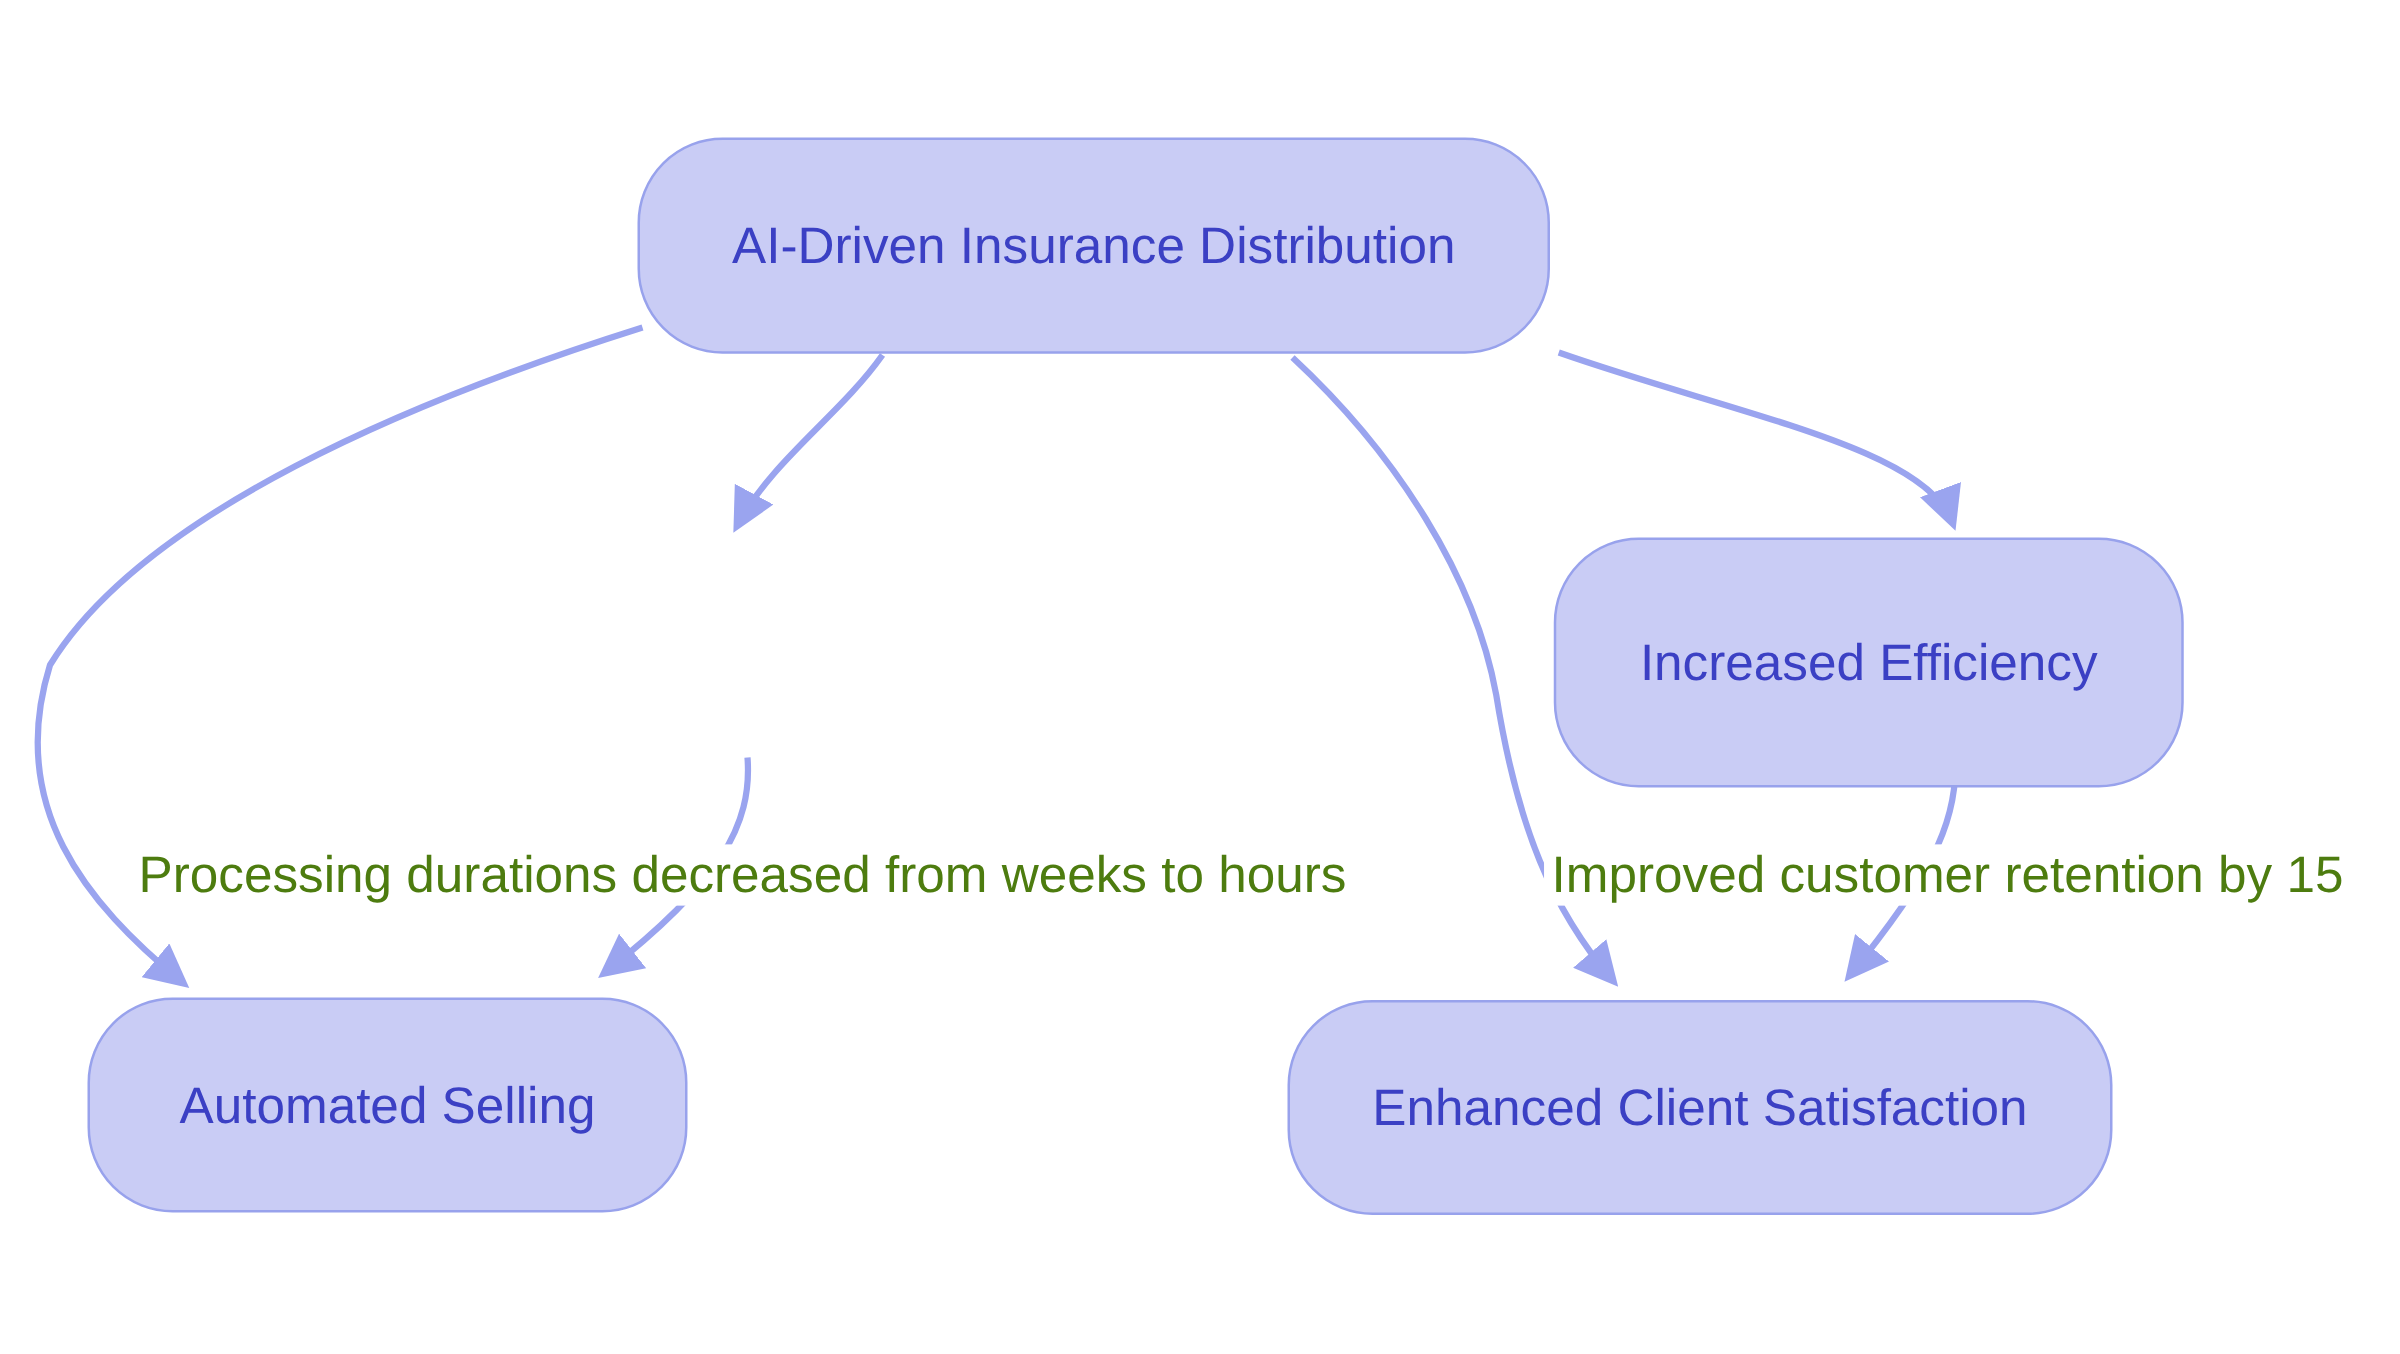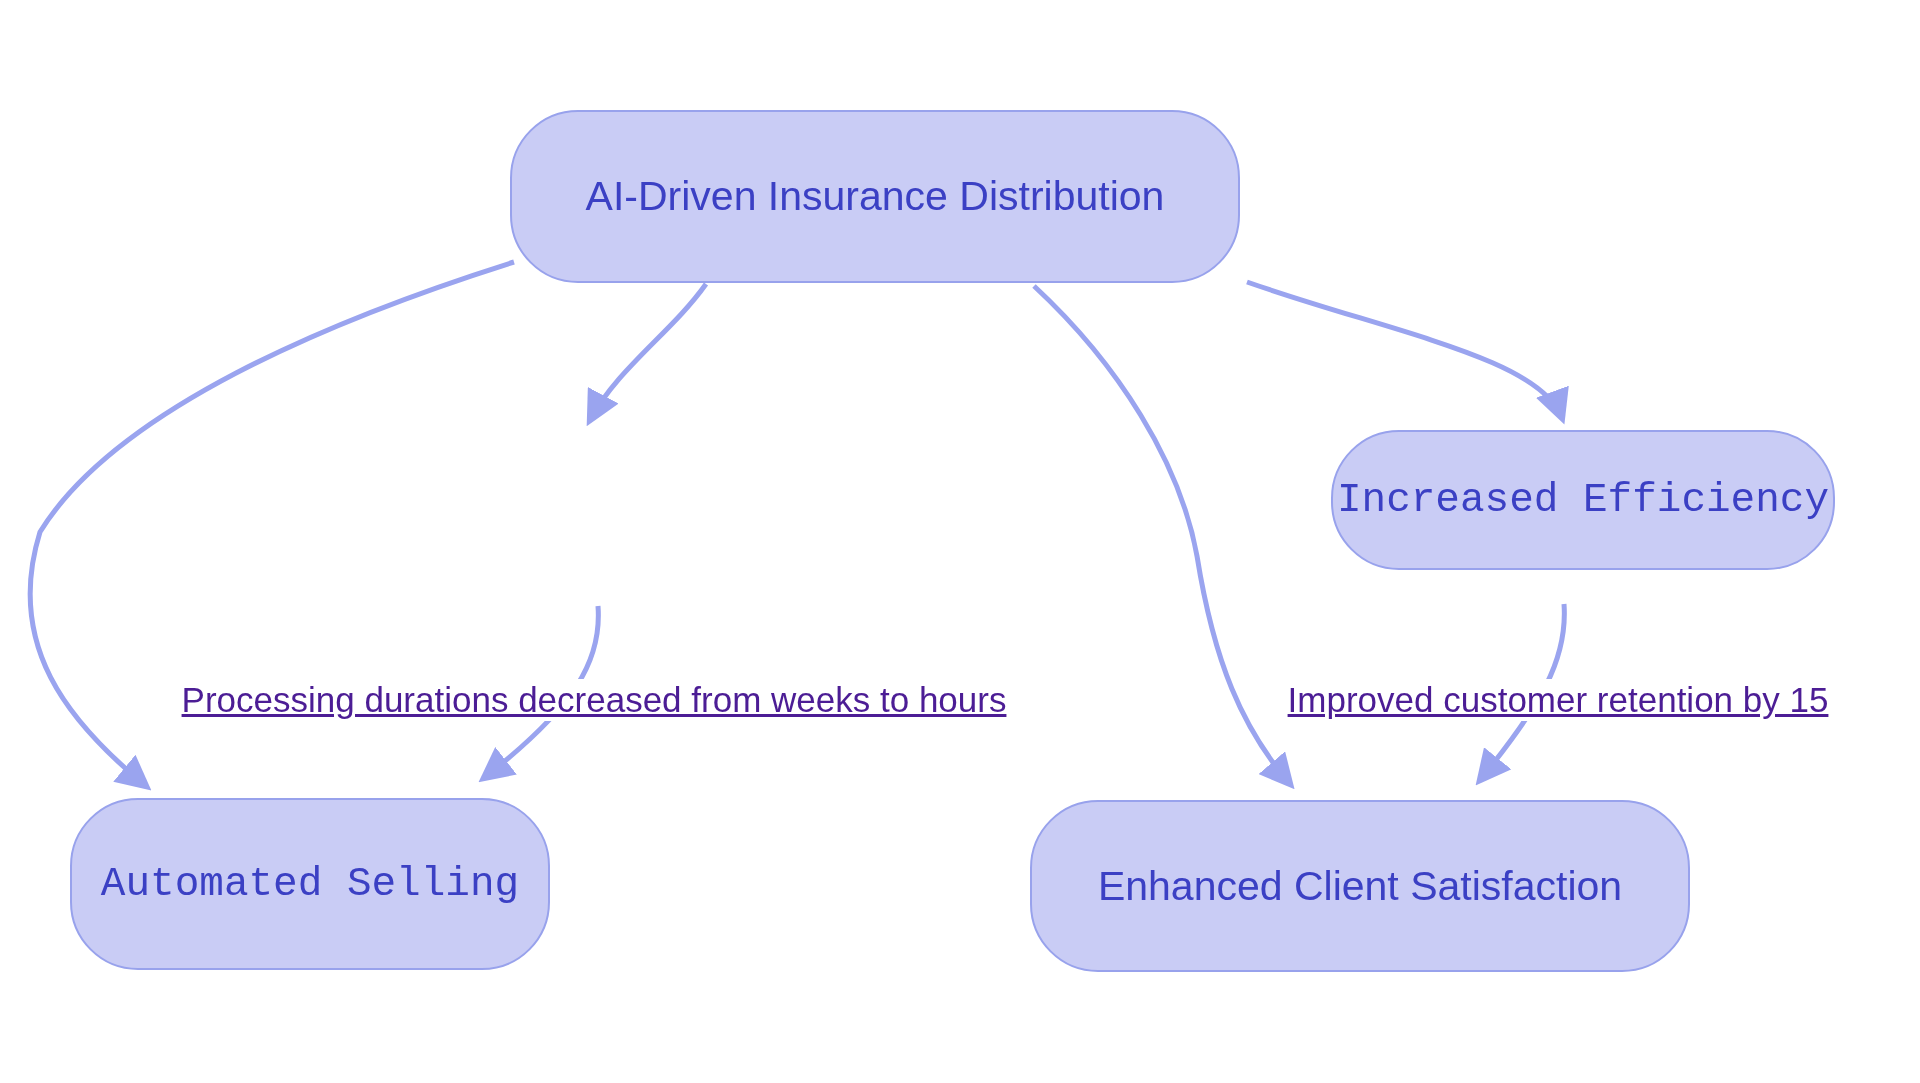--- a/index.html
+++ b/index.html
@@ -20,30 +20,29 @@
     color:#3b40c4;
     font-size:41px;
     text-align:center;
     box-sizing:border-box;
     white-space:nowrap;
   }
   .edge-label{
     position:absolute;
     transform:translate(-50%,-50%);
     background:#ffffff;
-    color:#4c1d95;
-    font-size:35px;
+    color:#4d7c0f;
+    font-size:41px;
     padding:1px 6px;
     white-space:nowrap;
-    text-decoration:underline;
   }
   .n-root{left:510px;top:110px;width:730px;height:173px;}
   .n-faster{left:303px;top:433px;width:593px;height:172px;}
-  .n-efficiency{left:1331px;top:430px;width:504px;height:140px;font-family:Liberation Mono, monospace;}
-  .n-automated{left:70px;top:798px;width:480px;height:172px;font-family:Liberation Mono, monospace;}
+  .n-efficiency{left:1243px;top:430px;width:504px;height:200px;}
+  .n-automated{left:70px;top:798px;width:480px;height:172px;}
   .n-satisfaction{left:1030px;top:800px;width:660px;height:172px;text-align:right;}
   .l-processing{left:594px;top:700px;}
   .l-retention{left:1558px;top:700px;}
 </style>
 </head>
 <body>
 
 <div class="canvas">
 
   <svg class="edges" viewBox="0 0 1920 1083" xmlns="http://www.w3.org/2000/svg">

